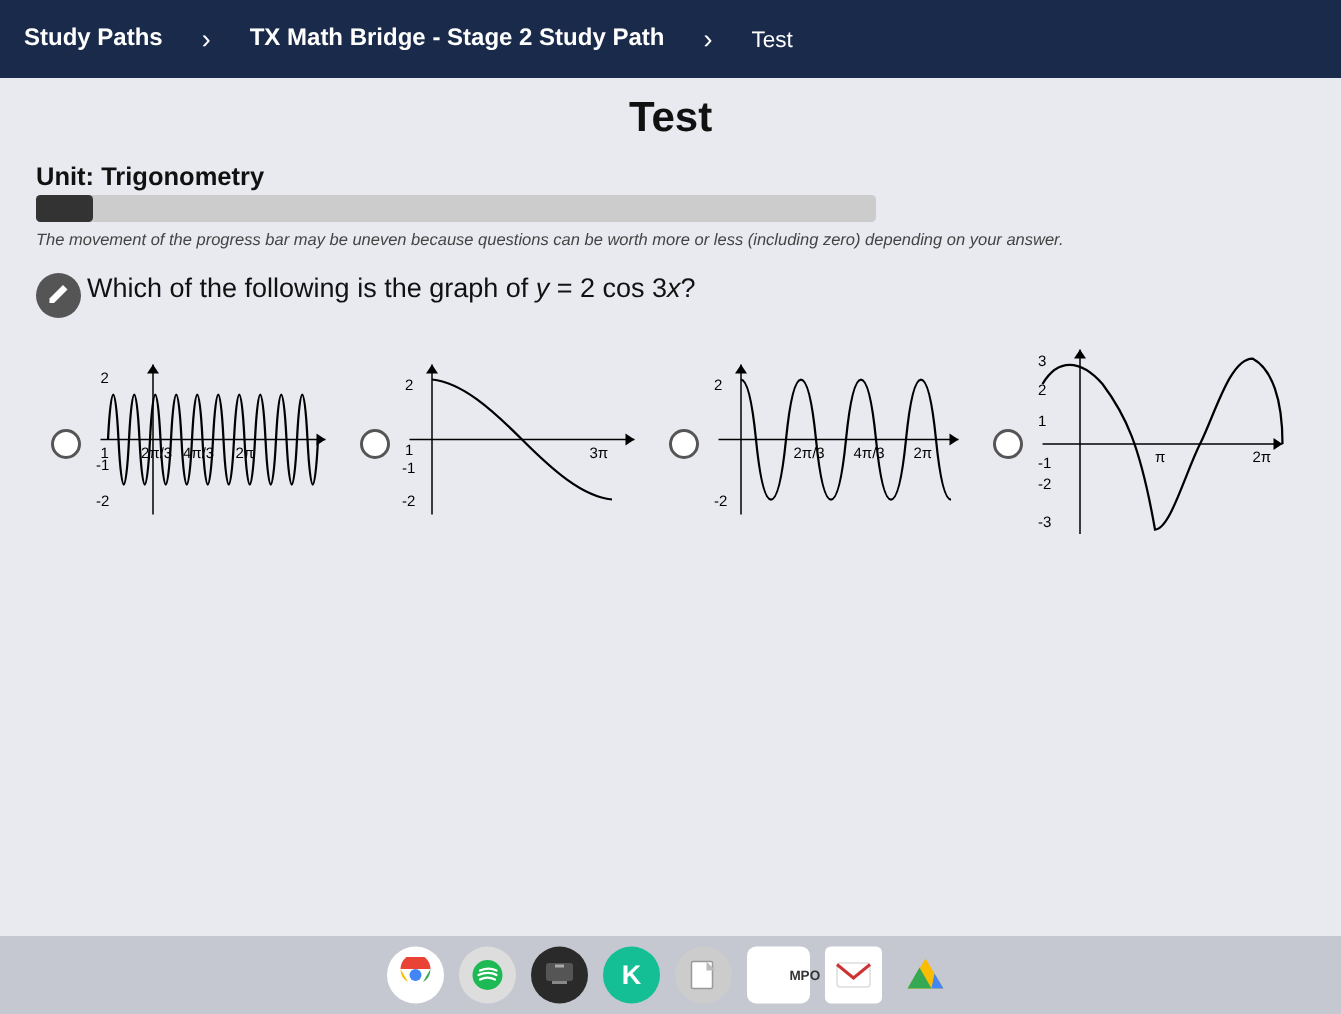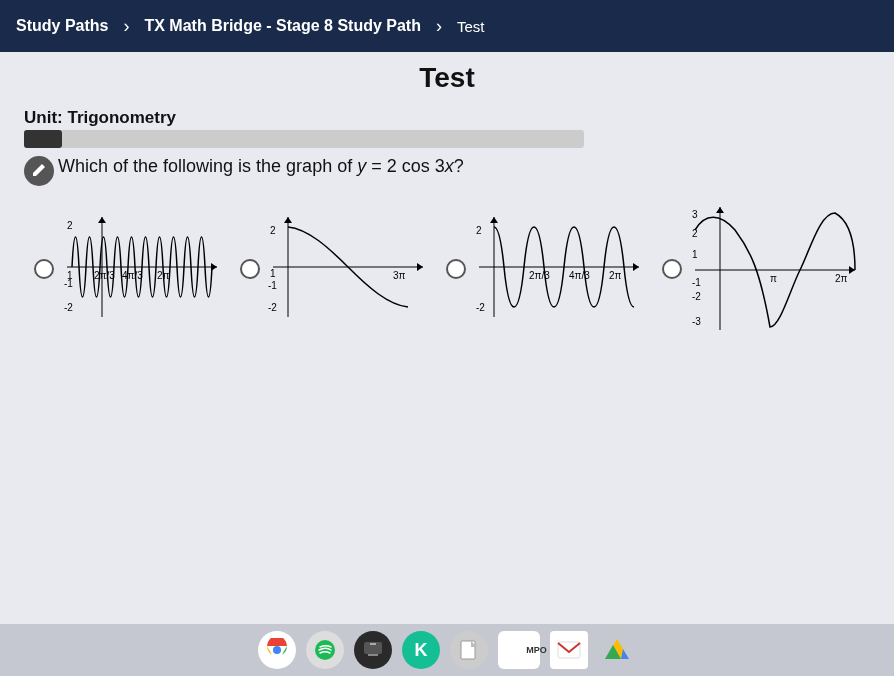--- a/index.html
+++ b/index.html
@@ -12,21 +12,21 @@
       position: relative;
     }
 
     
     .breadcrumb-bar {
       background: #1a2a4a;
       display: flex;
       align-items: center;
       padding: 0 16px;
       height: 52px;
-      gap: 9px;
+      gap: 20px;
     }
     .breadcrumb-item {
       color: white;
       font-size: 16px;
       font-weight: bold;
       cursor: pointer;
     }
     .breadcrumb-separator {
       color: white;
       font-size: 18px;
@@ -213,33 +213,34 @@
     .taskbar-icon.mpo { background: white; font-size: 10px; padding-left: 35px; }
     .taskbar-icon.mail { background: white; color: #c33; font-size: 18px; }
     .taskbar-icon.drive { background: transparent; }
   </style>
 </head>
 <body>
 
 <div class="breadcrumb-bar">
   <span class="breadcrumb-item">Study Paths</span>
   <span class="breadcrumb-separator">›</span>
-  <span class="breadcrumb-item">TX Math Bridge - Stage 8 Study Path</span>
+  <span class="breadcrumb-item">TX Math Bridge - Stage 2 Study Path</span>
   <span class="breadcrumb-separator">›</span>
   <span class="breadcrumb-item current">Test</span>
 </div>
 
 <div class="main-content">
 
   <h1 class="page-title">Test</h1>
 
   <div class="unit-label">Unit: Trigonometry</div>
   <div class="progress-bar-container">
     <div class="progress-bar-fill"></div>
   </div>
+  <div class="progress-note">The movement of the progress bar may be uneven because questions can be worth more or less (including zero) depending on your answer.</div>
 
   <div class="question-row">
     <div class="question-icon">
       <svg viewBox="0 0 16 16" fill="white">
         <path d="M11 1l3 3-9 9H2v-3L11 1z"></path>
       </svg>
     </div>
     <div class="question-text">
       Which of the following is the graph of <em>y</em> = 2 cos 3<em>x</em>?
     </div>

